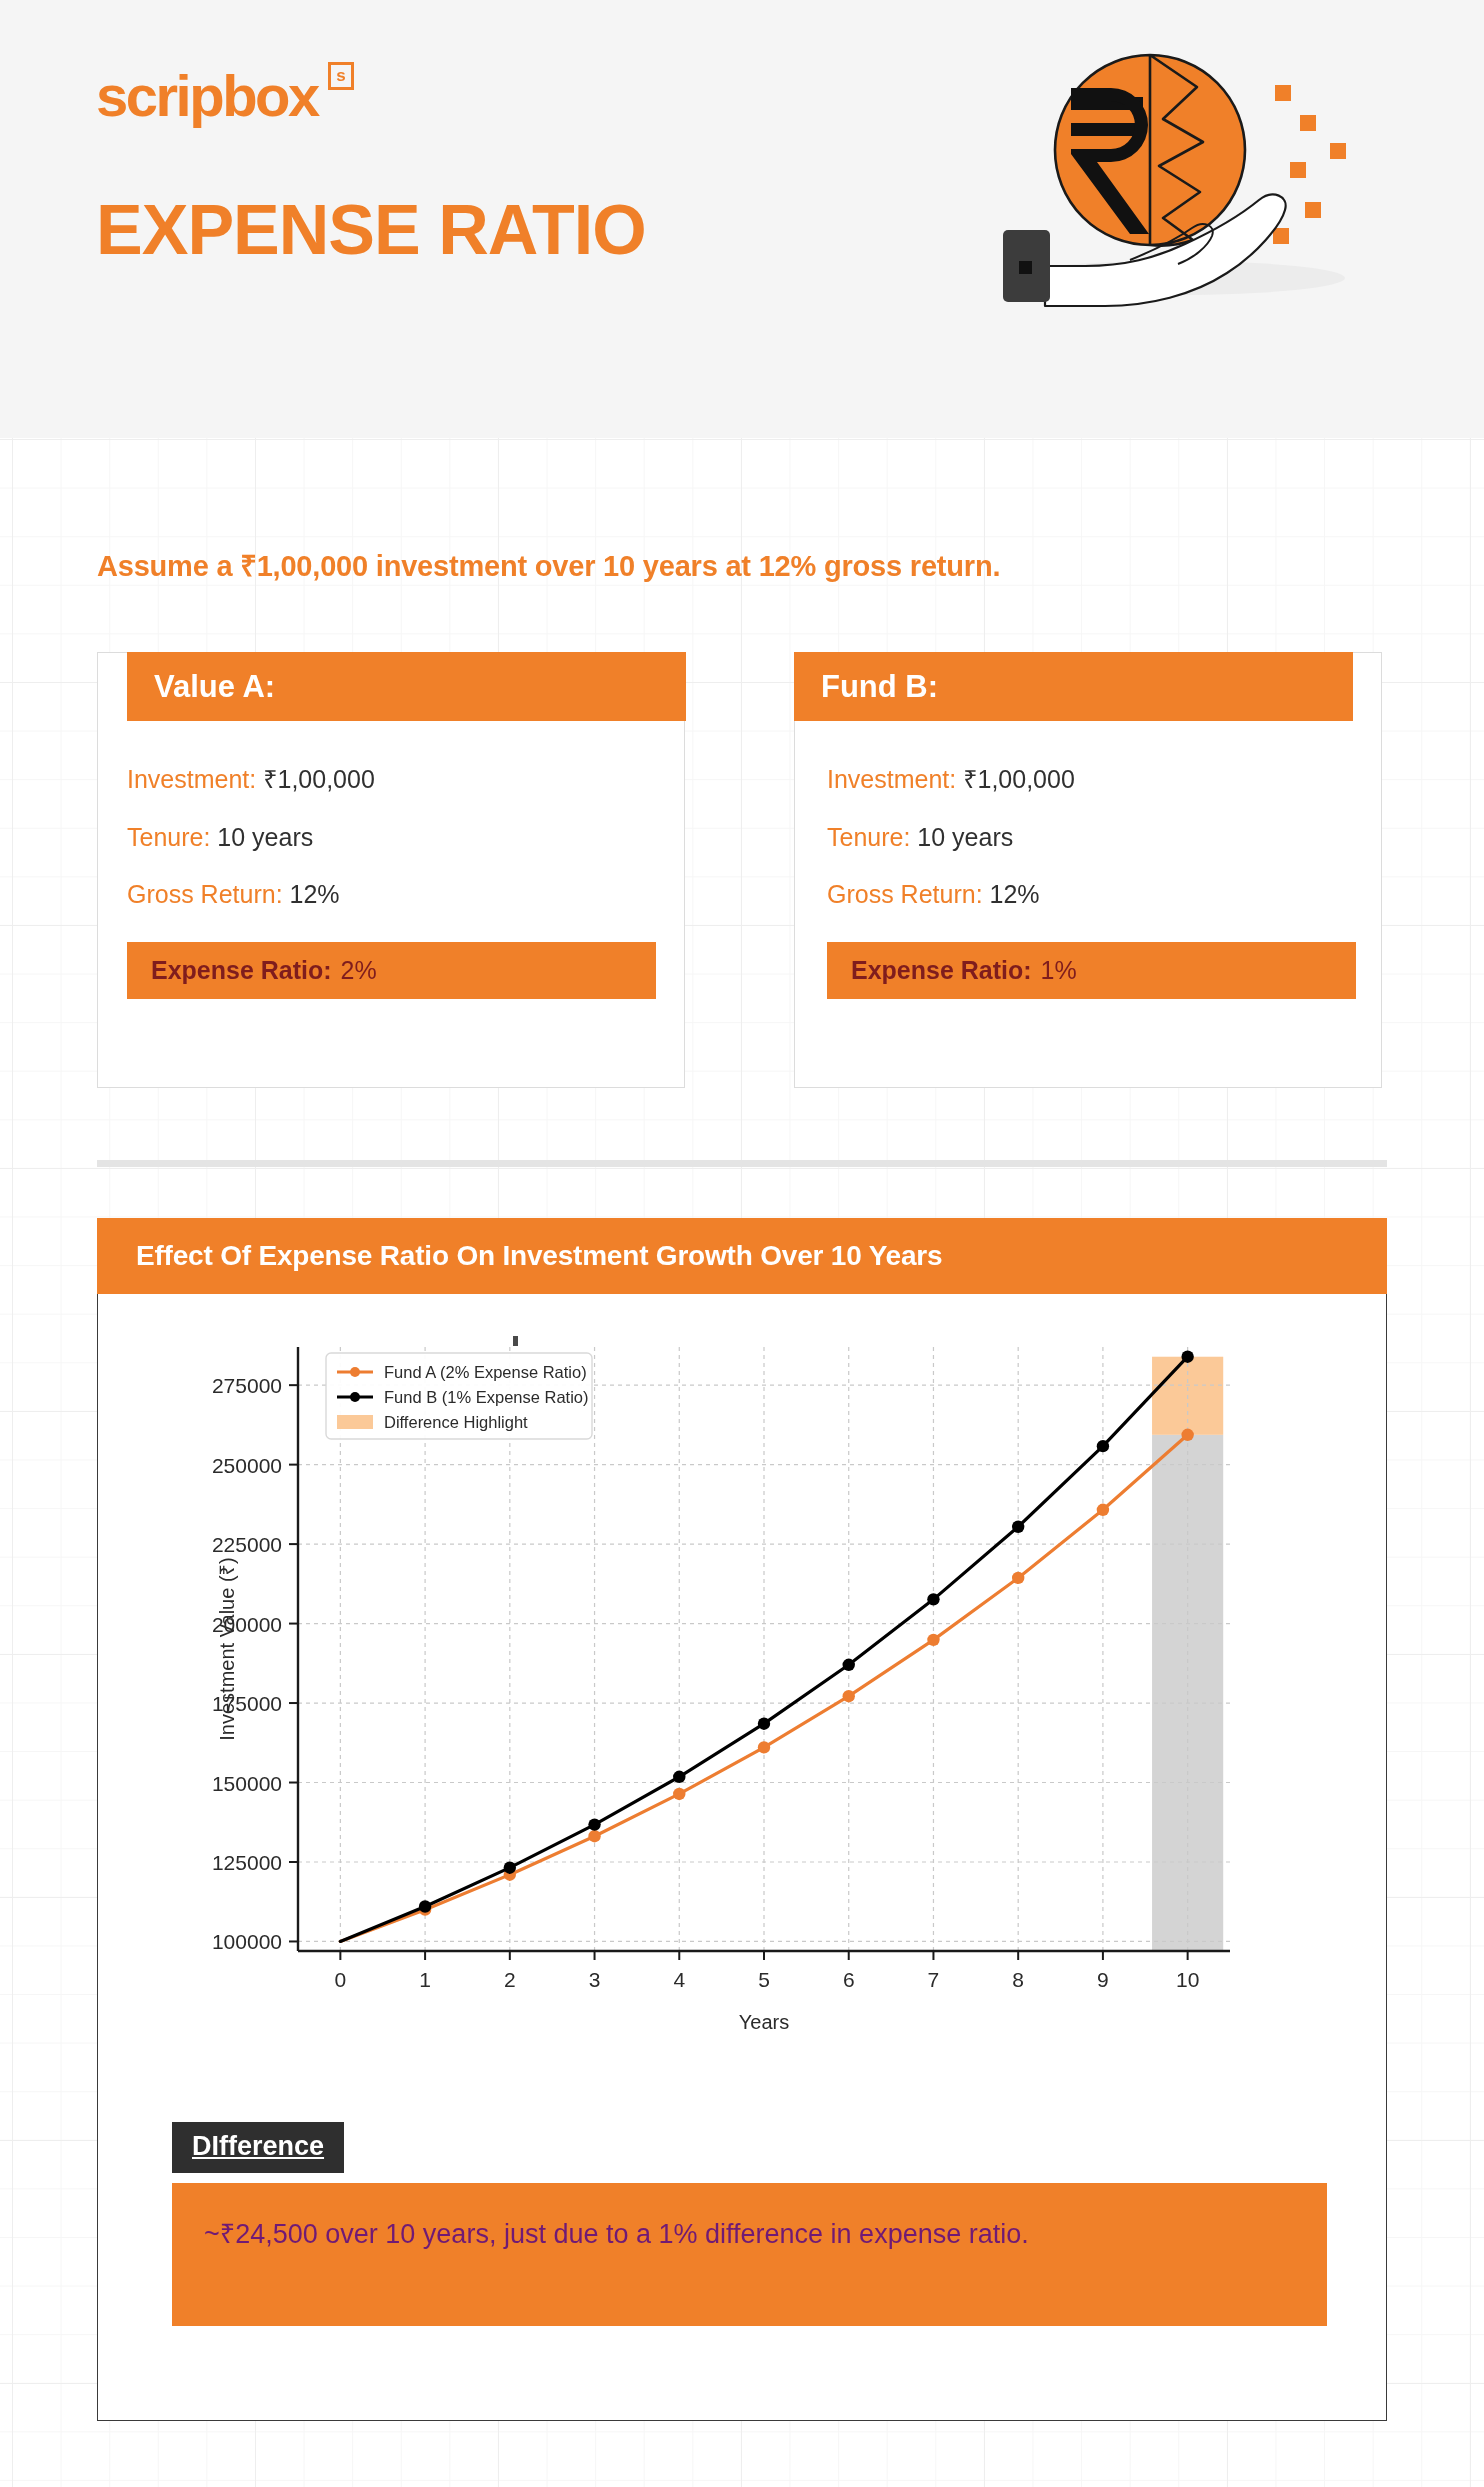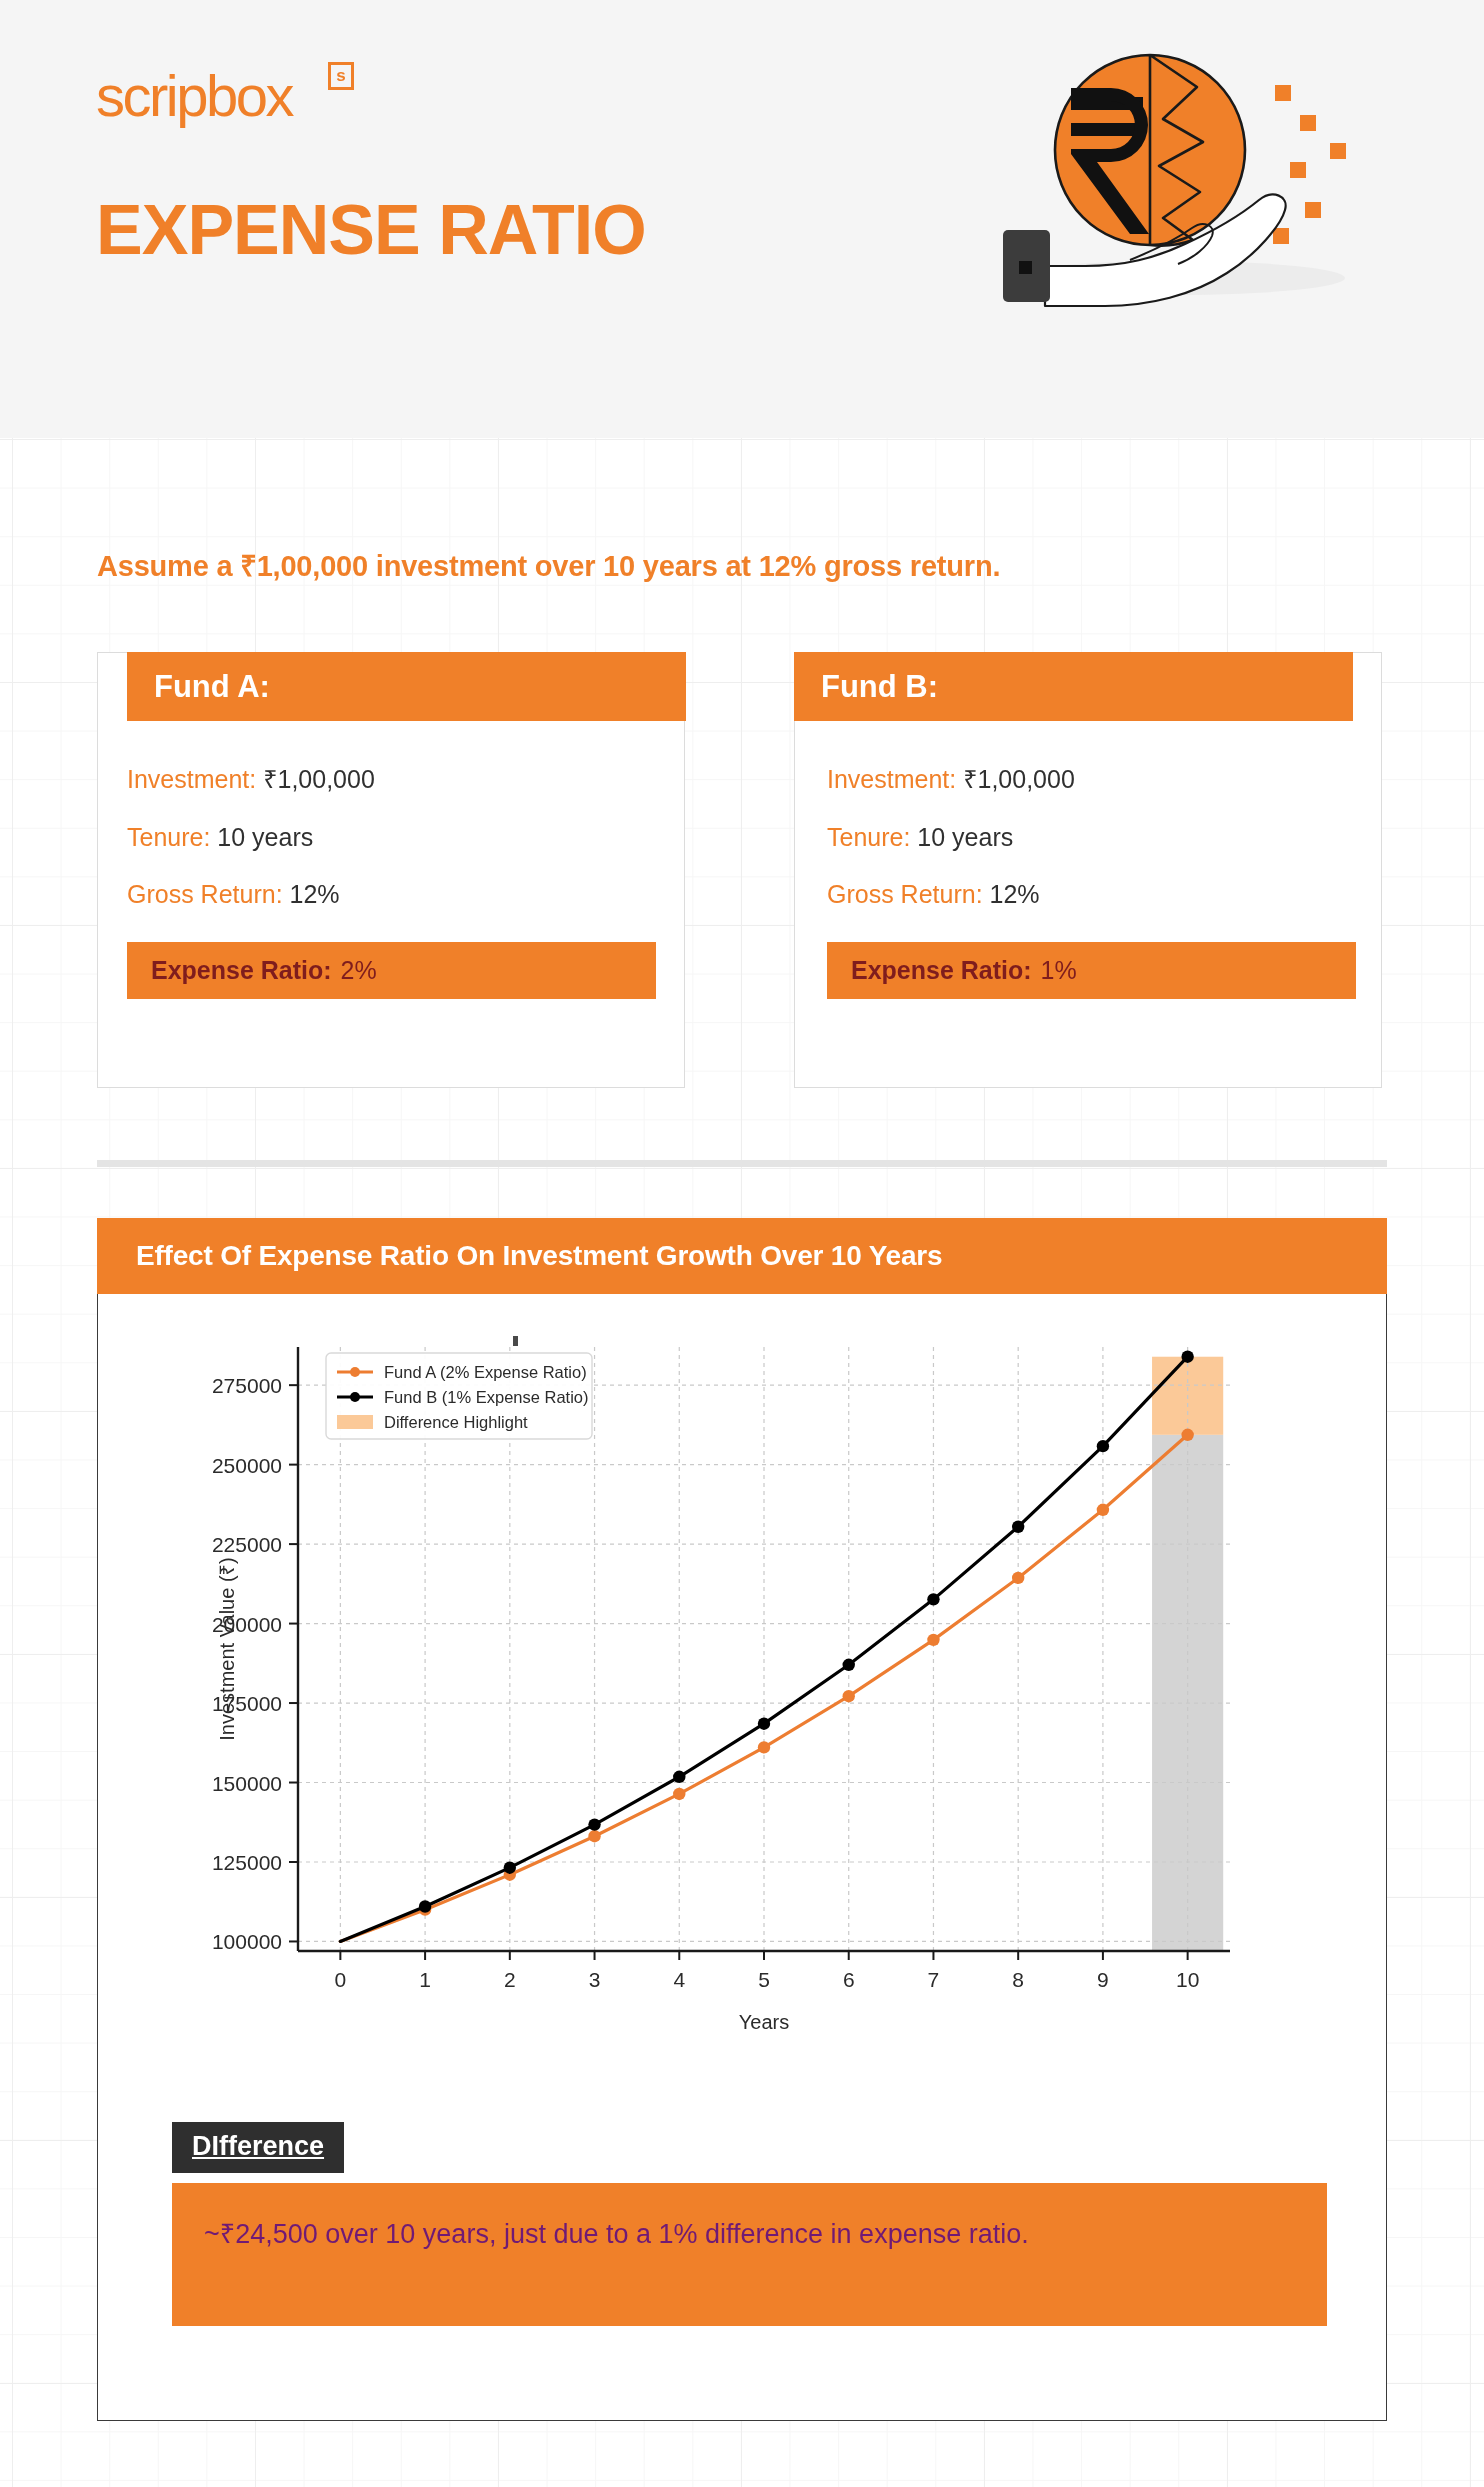--- a/index.html
+++ b/index.html
@@ -26,21 +26,21 @@
   }
 
   
   #header {
     position: absolute; left: 0; top: 0;
     width: 1484px; height: 438px;
     background: #f5f5f5;
   }
   #logo {
     position: absolute; left: 96px; top: 62px;
-    font-size: 58px; font-weight: normal;
+    font-size: 58px; font-weight: bold;
     color: #F08029; letter-spacing: -2.5px;
   }
   #logo-sup {
     position: absolute; left: 328px; top: 62px;
     width: 26px; height: 28px;
     border: 3px solid #F08029;
     color: #F08029; font-size: 17px; font-weight: bold;
     text-align: center; line-height: 22px;
   }
   #title {
@@ -173,21 +173,21 @@
 
         <rect x="58" y="190" width="47" height="72" rx="5" fill="#3c3c3c"></rect>
         <rect x="74" y="221" width="13" height="13" fill="#111111"></rect>
       </svg>
     </div>
   </div>
 
   <div id="assume">Assume a ₹1,00,000 investment over 10 years at 12% gross return.</div>
 
   <div class="fund-card" id="fund-a">
-    <div class="fund-head">Fund A:</div>
+    <div class="fund-head">Value A:</div>
     <div class="fund-rows">
       <div class="fund-row">
         <span class="k">Investment:</span>
         <span class="v">₹1,00,000</span>
       </div>
       <div class="fund-row">
         <span class="k">Tenure:</span>
         <span class="v">10 years</span>
       </div>
       <div class="fund-row">

